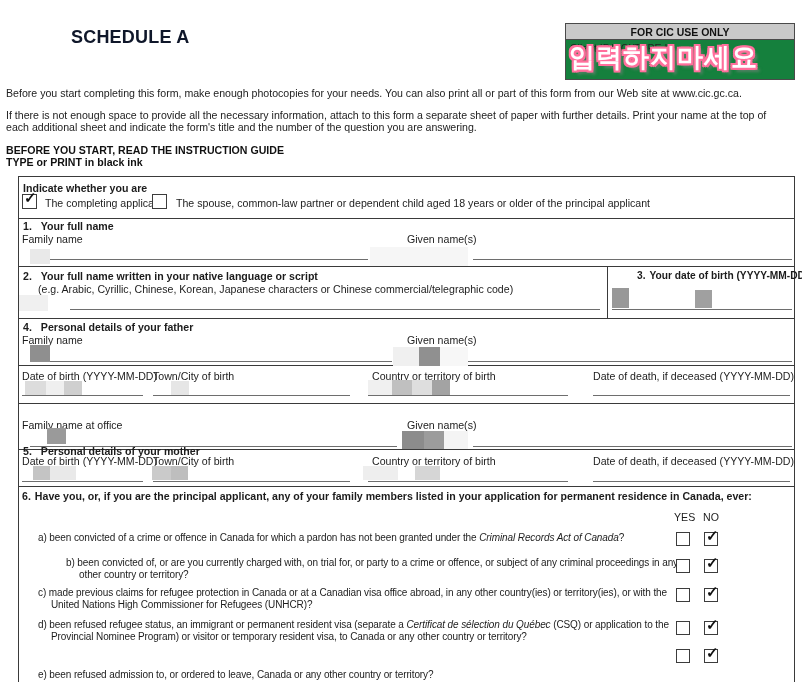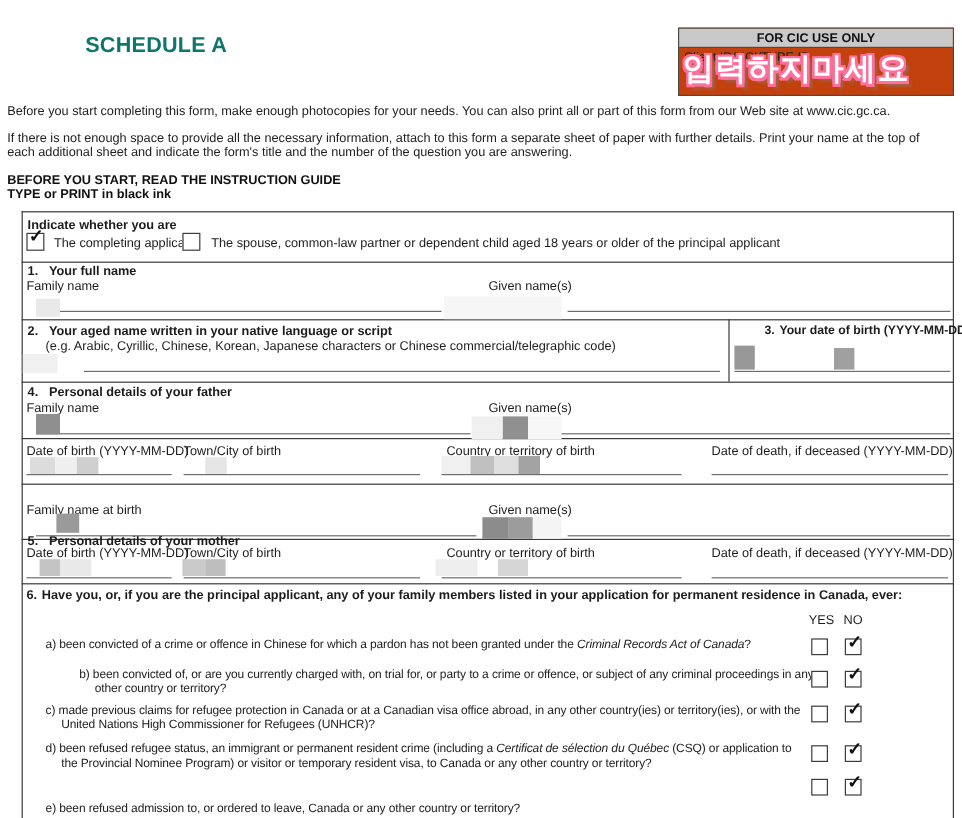--- a/index.html
+++ b/index.html
@@ -1,34 +1,34 @@
 <!DOCTYPE html>
 <html><head>
 <meta charset="utf-8">
 <style>
   * { margin:0; padding:0; box-sizing:border-box; }
   html,body { background:#ffffff; }
   .page {
     position:relative; width:802px; height:682px; background:#fff;
     font-family:"Liberation Sans", sans-serif; color:#1c1c1c; overflow:hidden;
   }
-  .title { position:absolute; left:71px; top:26px; font-size:18px; font-weight:bold; line-height:23px; letter-spacing:.2px; color:#0f766e; }
+  .title { position:absolute; left:71px; top:26px; font-size:18px; font-weight:bold; line-height:23px; letter-spacing:.2px; color:#0f172a; }
   .para { position:absolute; font-size:10.6px; line-height:12.4px; color:#222; }
   .boldline { position:absolute; font-size:10.6px; font-weight:bold; color:#111; }
   .lab { position:absolute; font-size:10.6px; color:#1c1c1c; white-space:nowrap; }
   .bold { font-weight:bold; }
   .num { display:inline-block; margin-right:9px; }
   .num.tight { margin-right:4px; }
   .hline { position:absolute; height:1px; background:#3a3a3a; }
   .vline { position:absolute; width:1px; background:#3a3a3a; }
   .fline { position:absolute; height:1px; background:#6e6e6e; }
   .red { position:absolute; }
   .formbox { position:absolute; left:18px; top:176px; width:777px; height:506px;
     border-top:1px solid #3a3a3a; border-left:1px solid #3a3a3a; border-right:1px solid #3a3a3a; }
-  .cic { position:absolute; left:565px; top:23px; width:230px; height:57px; border:1px solid #4a4a4a; background:#c2410c; }
+  .cic { position:absolute; left:565px; top:23px; width:230px; height:57px; border:1px solid #4a4a4a; background:#15803d; }
   .cic-head { height:16px; background:#c9c9c9; border-bottom:1px solid #4a4a4a; text-align:center;
     font-size:10.5px; font-weight:bold; line-height:16px; color:#111; }
   .cic-label { font-size:10.5px; color:#222; padding:2px 0 0 4px; }
   .cic-overlay { position:absolute; left:3px; top:16px; font-size:26px; font-weight:bold; letter-spacing:1px;
     color:#fff; white-space:nowrap;
     text-shadow: -2px -2px 0 #ff6f9c, 2px -2px 0 #ff6f9c, -2px 2px 0 #ff6f9c, 2px 2px 0 #ff6f9c,
                  -2px 0 0 #ff6f9c, 2px 0 0 #ff6f9c, 0 -2px 0 #ff6f9c, 0 2px 0 #ff6f9c,
                  4px 4px 3px rgba(130,130,130,.65); }
   .cb { position:absolute; width:15px; height:15px; border:1.5px solid #3c3c3c; background:#fff; }
   .cb.small { width:14px; height:14px; }
@@ -80,21 +80,21 @@
     <span class="num">1.</span><span>Your full name</span>
   </div>
   <div class="lab" style="left:22px; top:233px;">Family name</div>
   <div class="lab" style="left:407px; top:233px;">Given name(s)</div>
   <div class="fline" style="left:45px; top:259px; width:323px;"></div>
   <div class="fline" style="left:473px; top:259px; width:319px;"></div>
   <div class="red" style="left:30px; top:249px; width:20px; height:15px; background:#e9e9e9;"></div>
   <div class="red" style="left:370px; top:247px; width:98px; height:19px; background:#f6f6f6;"></div>
 
   <div class="lab bold" style="left:23px; top:270px;">
-    <span class="num">2.</span><span>Your aged name written in your native language or script</span>
+    <span class="num">2.</span><span>Your full name written in your native language or script</span>
   </div>
   <div class="lab" style="left:38px; top:283px;">(e.g. Arabic, Cyrillic, Chinese, Korean, Japanese characters or Chinese commercial/telegraphic code)</div>
   <div class="fline" style="left:70px; top:309px; width:530px;"></div>
   <div class="red" style="left:19px; top:295px; width:29px; height:16px; background:#f0f0f0;"></div>
 
   <div class="lab bold" style="left:613px; top:270px; font-size:10.2px;margin-left:24px;">
     <span class="num tight">3.</span><span>Your date of birth (YYYY-MM-DD)</span>
   </div>
   <div class="fline" style="left:612px; top:309px; width:180px;"></div>
   <div class="red" style="left:612px; top:288px; width:17px; height:20px; background:#989898;"></div>
@@ -125,21 +125,21 @@
   <div class="red" style="left:64px; top:381px; width:18px; height:14px; background:#cfcfcf;"></div>
   <div class="red" style="left:171px; top:381px; width:18px; height:14px; background:#e6e6e6;"></div>
   <div class="red" style="left:368px; top:380px; width:24px; height:15px; background:#f0f0f0;"></div>
   <div class="red" style="left:392px; top:380px; width:20px; height:15px; background:#c0c0c0;"></div>
   <div class="red" style="left:412px; top:380px; width:20px; height:15px; background:#dedede;"></div>
   <div class="red" style="left:432px; top:380px; width:18px; height:15px; background:#a3a3a3;"></div>
 
   <div class="lab bold" style="left:23px; top:406px;margin-top:39px;">
     <span class="num">5.</span><span>Personal details of your mother</span>
   </div>
-  <div class="lab" style="left:22px; top:419px;">Family name at birth</div>
+  <div class="lab" style="left:22px; top:419px;">Family name at office</div>
   <div class="lab" style="left:407px; top:419px;">Given name(s)</div>
   <div class="fline" style="left:30px; top:446px; width:367px;"></div>
   <div class="fline" style="left:473px; top:446px; width:319px;"></div>
   <div class="red" style="left:47px; top:428px; width:19px; height:16px; background:#9a9a9a;"></div>
   <div class="red" style="left:402px; top:431px; width:22px; height:18px; background:#8c8c8c;"></div>
   <div class="red" style="left:424px; top:431px; width:20px; height:18px; background:#9c9c9c;"></div>
   <div class="red" style="left:444px; top:431px; width:24px; height:18px; background:#f4f4f4;"></div>
 
   <div class="lab" style="left:22px; top:455px;">Date of birth (YYYY-MM-DD)</div>
   <div class="lab" style="left:153px; top:455px;">Town/City of birth</div>
@@ -156,21 +156,21 @@
   <div class="red" style="left:363px; top:466px; width:35px; height:14px; background:#eeeeee;"></div>
   <div class="red" style="left:415px; top:466px; width:25px; height:14px; background:#d6d6d6;"></div>
 
   <div class="lab bold" style="left:22px; top:490px;">
     <span class="num tight">6.</span><span>Have you, or, if you are the principal applicant, any of your family members listed in your application for permanent residence in Canada, ever:</span>
   </div>
   <div class="yesno bold" style="left:674px; top:511px; font-weight:normal;">YES</div>
   <div class="yesno" style="left:703px; top:511px;">NO</div>
 
   <div class="q6item" style="top:532px;">
-    <span>a) been convicted of a crime or offence in Chinese for which a pardon has not been granted under the </span><i>Criminal Records Act of Canada</i><span>?</span>
+    <span>a) been convicted of a crime or offence in Canada for which a pardon has not been granted under the </span><i>Criminal Records Act of Canada</i><span>?</span>
   </div>
   <span class="cb small" style="left:676px; top:532px;"></span>
   <span class="cb small" style="left:704px; top:532px;">
     <span class="mark">✓</span>
   </span>
 
   <div class="q6item" style="top:557px;margin-left:28px;">
     <span>b) been convicted of, or are you currently charged with, on trial for, or party to a crime or offence, or subject of any criminal proceedings in any other country or territory?</span><i></i><span></span>
   </div>
   <span class="cb small" style="left:676px; top:559px;"></span>
@@ -180,21 +180,21 @@
 
   <div class="q6item" style="top:587px;">
     <span>c) made previous claims for refugee protection in Canada or at a Canadian visa office abroad, in any other country(ies) or territory(ies), or with the United Nations High Commissioner for Refugees (UNHCR)?</span><i></i><span></span>
   </div>
   <span class="cb small" style="left:676px; top:588px;"></span>
   <span class="cb small" style="left:704px; top:588px;">
     <span class="mark">✓</span>
   </span>
 
   <div class="q6item" style="top:619px;">
-    <span>d) been refused refugee status, an immigrant or permanent resident crime (including a </span><i>Certificat de sélection du Québec</i><span> (CSQ) or application to the Provincial Nominee Program) or visitor or temporary resident visa, to Canada or any other country or territory?</span>
+    <span>d) been refused refugee status, an immigrant or permanent resident visa (separate a </span><i>Certificat de sélection du Québec</i><span> (CSQ) or application to the Provincial Nominee Program) or visitor or temporary resident visa, to Canada or any other country or territory?</span>
   </div>
   <span class="cb small" style="left:676px; top:621px;"></span>
   <span class="cb small" style="left:704px; top:621px;">
     <span class="mark">✓</span>
   </span>
 
   <div class="q6item" style="top:651px;margin-top:18px;">
     <span>e) been refused admission to, or ordered to leave, Canada or any other country or territory?</span><i></i><span></span>
   </div>
   <span class="cb small" style="left:676px; top:649px;"></span>

